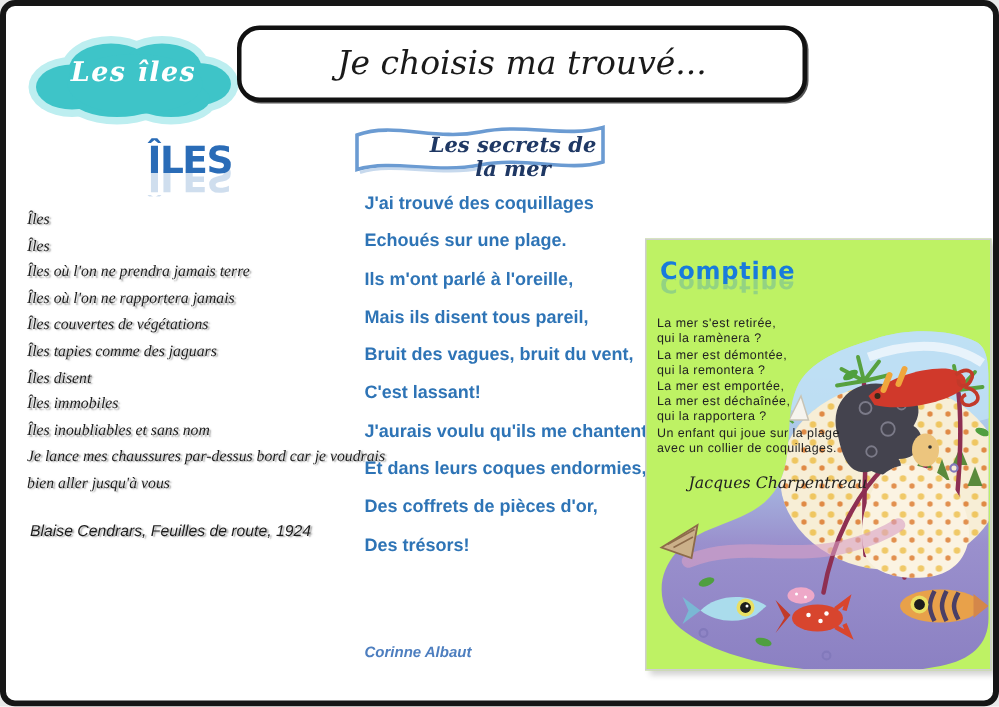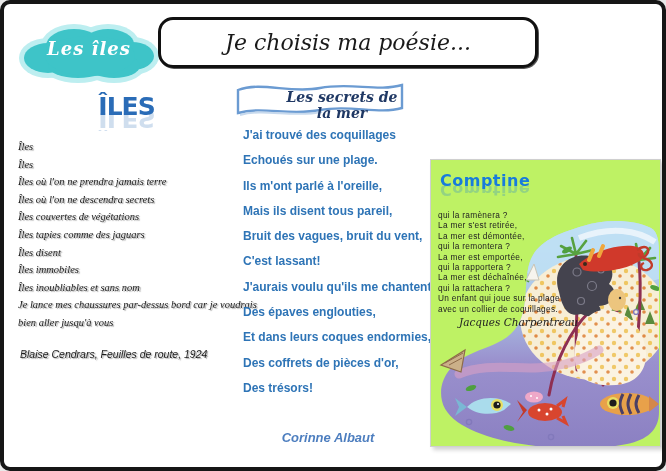--- a/index.html
+++ b/index.html
@@ -56,23 +56,23 @@
     position:absolute; left:0; right:0; top:10px; text-align:center;
     font-family:"DejaVu Serif", serif; font-style:italic; font-weight:bold;
     font-size:14px; color:var(--banner-navy);margin-left:44px;
   }
   .blue-poem { position:absolute; left:239px; top:119px; width:176px; }
   .blue-line {
     font-family:"Liberation Sans", sans-serif; font-weight:bold; font-size:12px;
     color:var(--poem-blue); line-height:25.3px; white-space:nowrap;
   }
   .mid-author {
-    position:absolute; left:239px; top:426px; width:170px; text-align:center;
+    position:absolute; left:239px; top:426px; width:170px; text-align:left;
     font-family:"Liberation Sans", sans-serif; font-weight:bold; font-style:italic;
-    font-size:13px; color:var(--author-blue);
+    font-size:10px; color:var(--author-blue);
   }
 
   
   .card {
     position:absolute; left:426px; top:155px; width:231px; height:288px;
     background:#bef264; border:1px solid #cfcfcf; box-shadow:3px 3px 4px rgba(0,0,0,.18);
     overflow:hidden;
   }
   .card .illustration { position:absolute; left:0; top:0; z-index:0; }
   .comptine-wrap { position:absolute; left:9px; top:12px; z-index:1; line-height:18px; }
@@ -113,32 +113,32 @@
           <ellipse cx="118" cy="40" rx="22" ry="14"></ellipse>
         <ellipse cx="100" cy="50" rx="26" ry="12"></ellipse>
           <ellipse cx="64" cy="50" rx="30" ry="12"></ellipse>
         <ellipse cx="76" cy="40" rx="45" ry="20"></ellipse>
       </g>
     </svg>
     <div class="cloud-label">Les îles</div>
   </div>
 
   <div class="title-box">
-    <span>Je choisis ma poésie...</span>
+    <span>Je choisis ma trouvé...</span>
   </div>
 
   <div class="iles-title-wrap">
     <div class="iles-title">ÎLES</div>
     <div class="iles-title reflection">ÎLES</div>
   </div>
   <div class="script-poem">
       <div class="script-line">Îles</div>
       <div class="script-line">Îles</div>
       <div class="script-line">Îles où l'on ne prendra jamais terre</div>
-      <div class="script-line">Îles où l'on ne descendra secrets</div>
+      <div class="script-line">Îles où l'on ne rapportera jamais</div>
       <div class="script-line">Îles couvertes de végétations</div>
       <div class="script-line">Îles tapies comme des jaguars</div>
       <div class="script-line">Îles disent</div>
       <div class="script-line">Îles immobiles</div>
       <div class="script-line">Îles inoubliables et sans nom</div>
       <div class="script-line">Je lance mes chaussures par-dessus bord car je voudrais</div>
       <div class="script-line">bien aller jusqu'à vous</div>
     </div>
   <div class="script-attrib">Blaise Cendrars, Feuilles de route, 1924</div>
 
@@ -150,21 +150,20 @@
     <div class="banner-label">Les secrets de la mer</div>
   </div>
   <div class="blue-poem">
       <div class="blue-line">J'ai trouvé des coquillages</div>
       <div class="blue-line">Echoués sur une plage.</div>
       <div class="blue-line">Ils m'ont parlé à l'oreille,</div>
       <div class="blue-line">Mais ils disent tous pareil,</div>
       <div class="blue-line">Bruit des vagues, bruit du vent,</div>
       <div class="blue-line">C'est lassant!</div>
       <div class="blue-line">J'aurais voulu qu'ils me chantent</div>
-      <div class="blue-line">Des épaves englouties,</div>
       <div class="blue-line">Et dans leurs coques endormies,</div>
       <div class="blue-line">Des coffrets de pièces d'or,</div>
       <div class="blue-line">Des trésors!</div>
     </div>
   <div class="mid-author">Corinne Albaut</div>
 
   <div class="card">
     <svg class="illustration" viewBox="0 0 231 288" width="231" height="288">
       <defs>
         <linearGradient id="seaG" x1="0" y1="0" x2="0" y2="1">
@@ -289,27 +288,26 @@
         <path d="M10,205 L34,190 L30,212 Z" fill="#cbb089" stroke="#8d6b4a" stroke-width="1.2"></path>
         <path d="M14,203 L32,193 M18,205 L31,198" stroke="#8d6b4a" stroke-width="1"></path>
       </g>
     </svg>
 
     <div class="comptine-wrap">
       <div class="comptine-title">Comptine</div>
       <div class="comptine-title reflection">Comptine</div>
     </div>
     <div class="small-poem">
+        <div class="small-line">La mer s'est retirée,</div>
         <div class="small-line">qui la ramènera ?</div>
-        <div class="small-line">La mer s'est retirée,</div>
         <div class="small-line">La mer est démontée,</div>
         <div class="small-line">qui la remontera ?</div>
         <div class="small-line">La mer est emportée,</div>
+        <div class="small-line">La mer est déchaînée,</div>
         <div class="small-line">qui la rapportera ?</div>
-        <div class="small-line">La mer est déchaînée,</div>
-        <div class="small-line">qui la rattachera ?</div>
         <div class="small-line">Un enfant qui joue sur la plage</div>
         <div class="small-line">avec un collier de coquillages.</div>
       </div>
     <div class="card-author">Jacques Charpentreau</div>
   </div>
 
 </div>
 
 </body></html>

